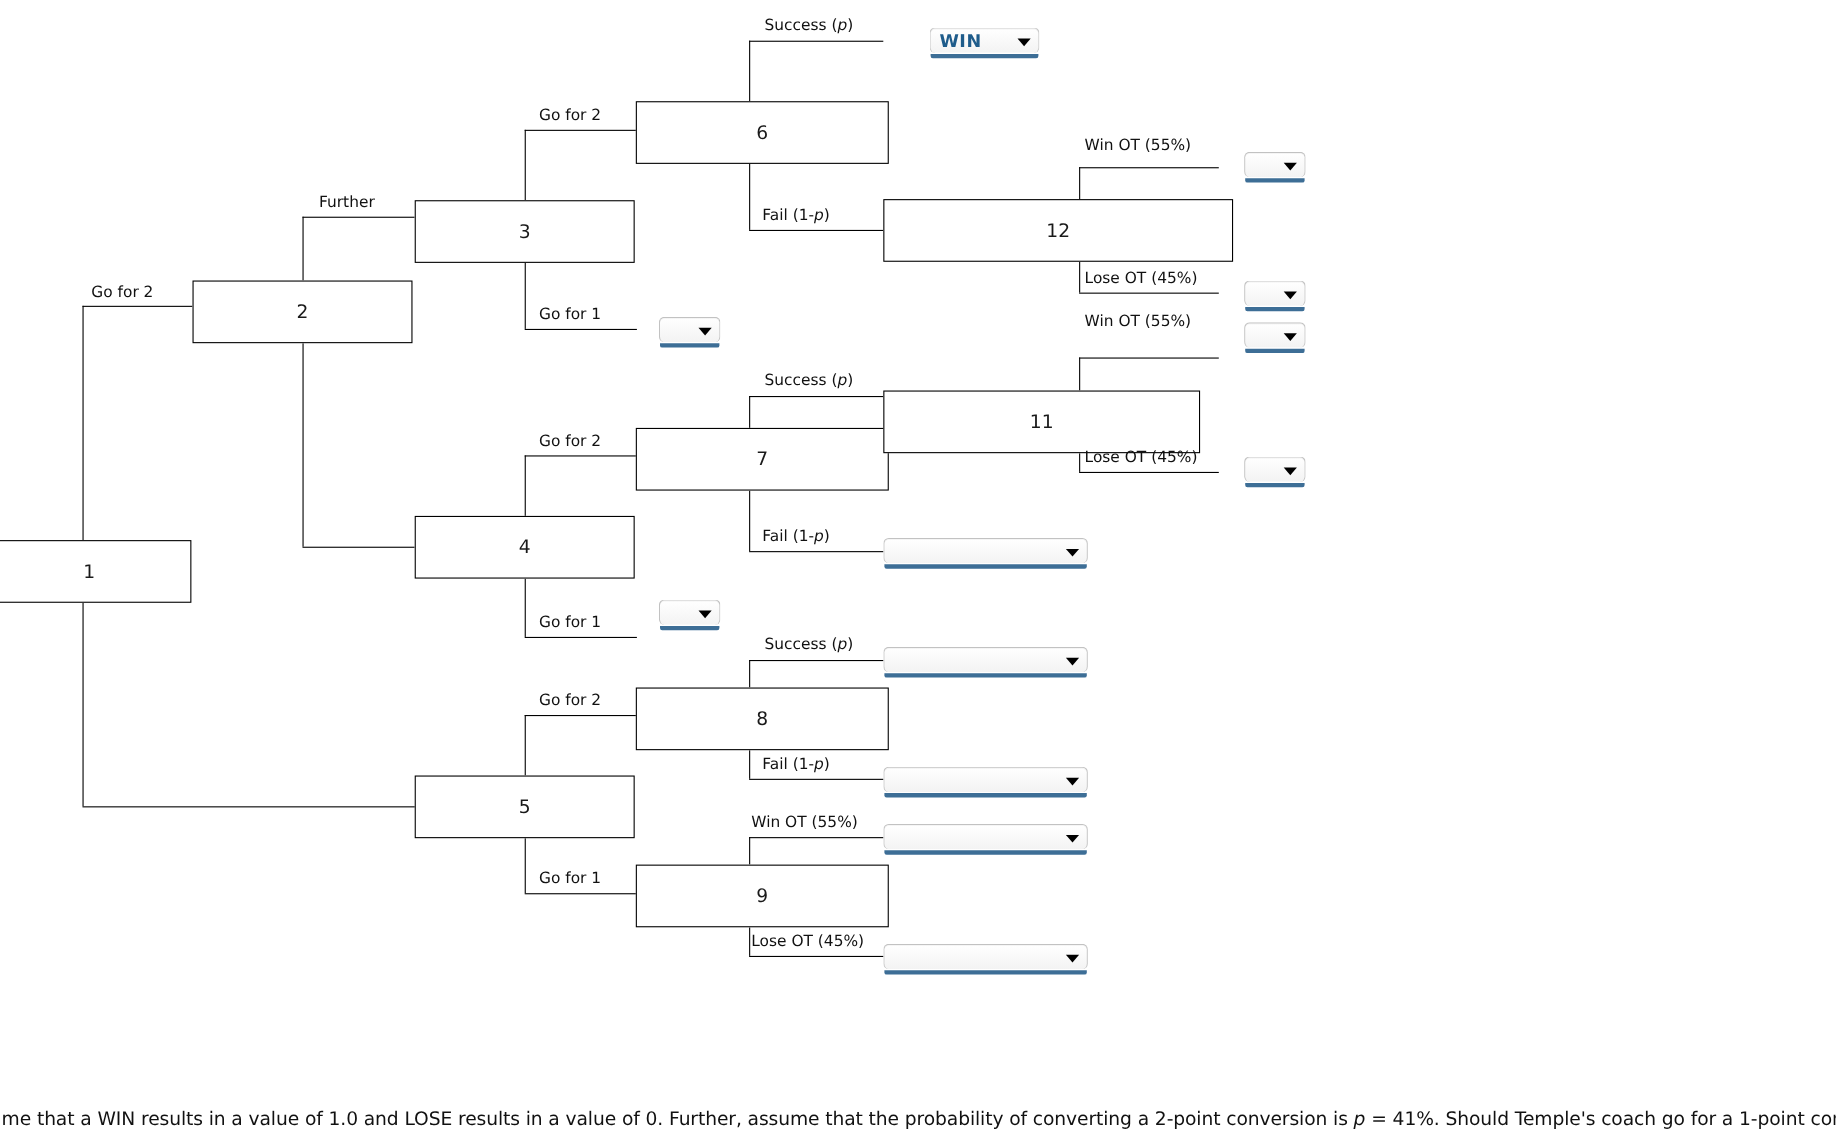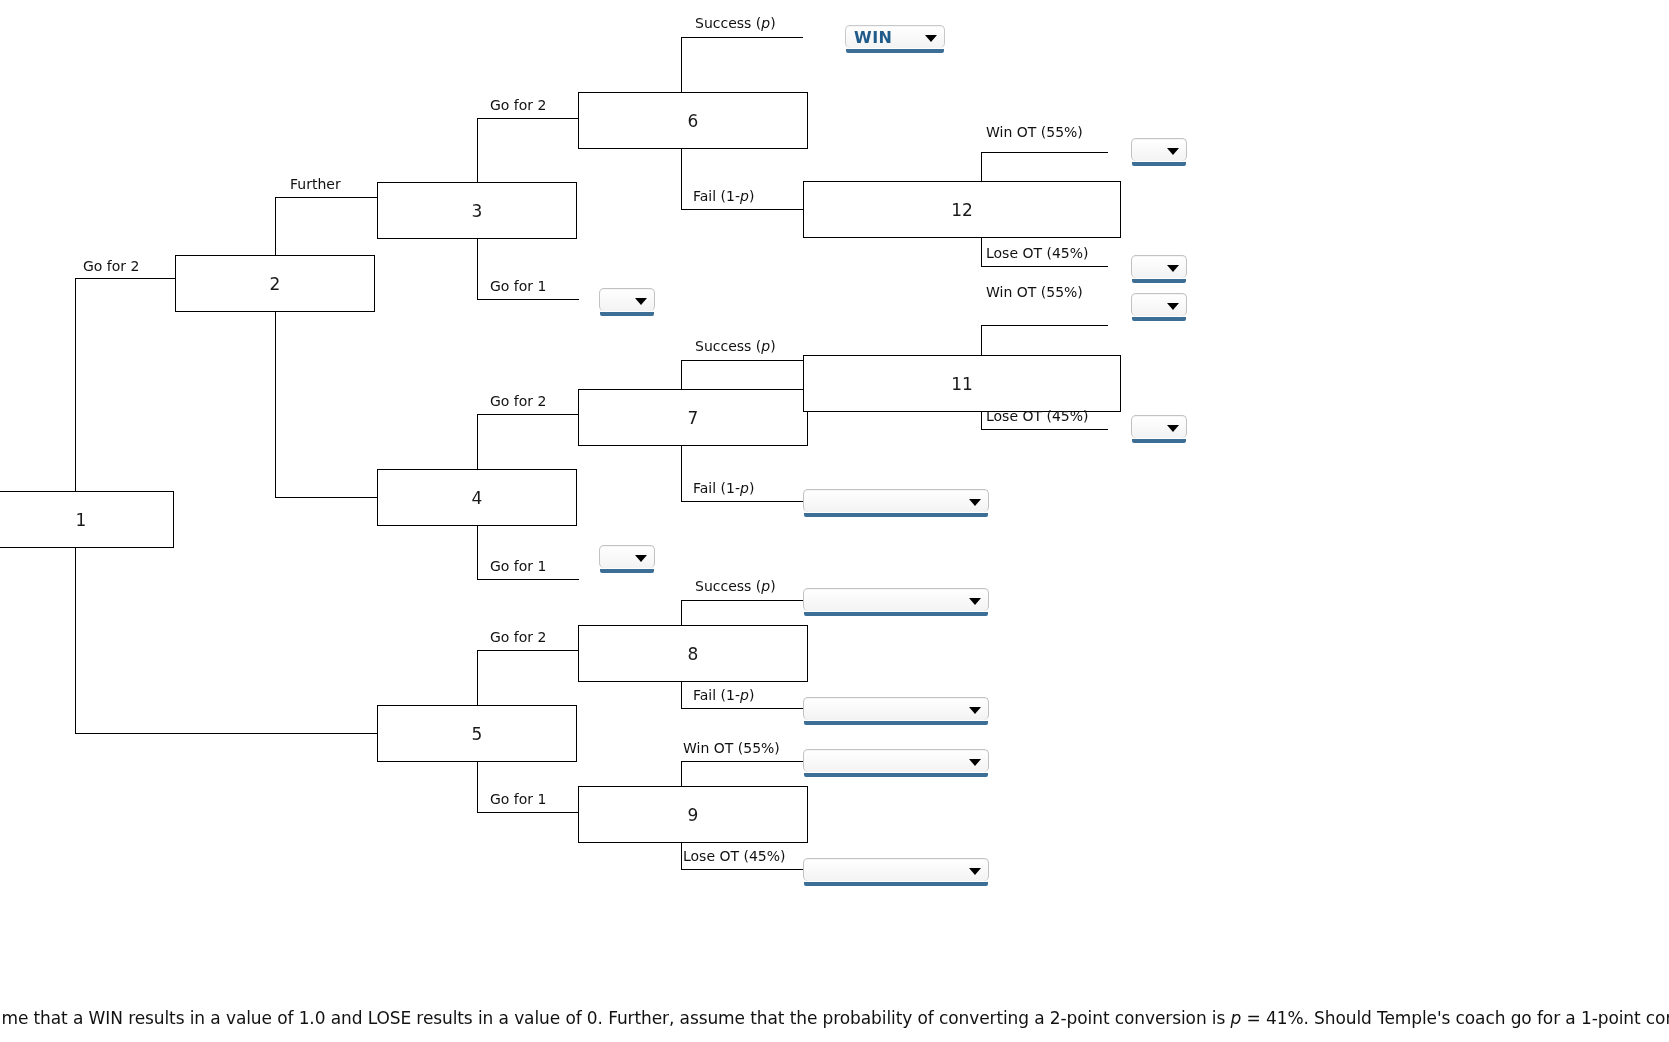--- a/index.html
+++ b/index.html
@@ -222,21 +222,21 @@
   <div class="ln vln" style="left:681px;top:446px;height:55px;"></div>
   <div class="ln hln" style="left:681px;top:501px;width:122px;"></div>
   <div class="blabel" style="left:693px;top:478px;">
     <span>Fail (1-<i>p</i>)</span>
   </div>
   <div class="dd" style="left:803px;top:489px;width:186px;height:23px;">
     <span class="val"></span>
     <span class="arrow"></span>
   </div>
 
-  <div class="node" style="left:803px;top:355px;width:318px;height:57px;">
+  <div class="node" style="left:803px;top:355px;width:288px;height:57px;">
     <span>11</span>
   </div>
 
   <div class="ln vln" style="left:981px;top:325px;height:30px;"></div>
   <div class="ln hln" style="left:981px;top:325px;width:127px;"></div>
   <div class="blabel" style="left:986px;top:282px;">Win OT (55%)</div>
   <div class="dd" style="left:1131px;top:293px;width:56px;height:23px;">
     <span class="val"></span>
     <span class="arrow"></span>
   </div>

